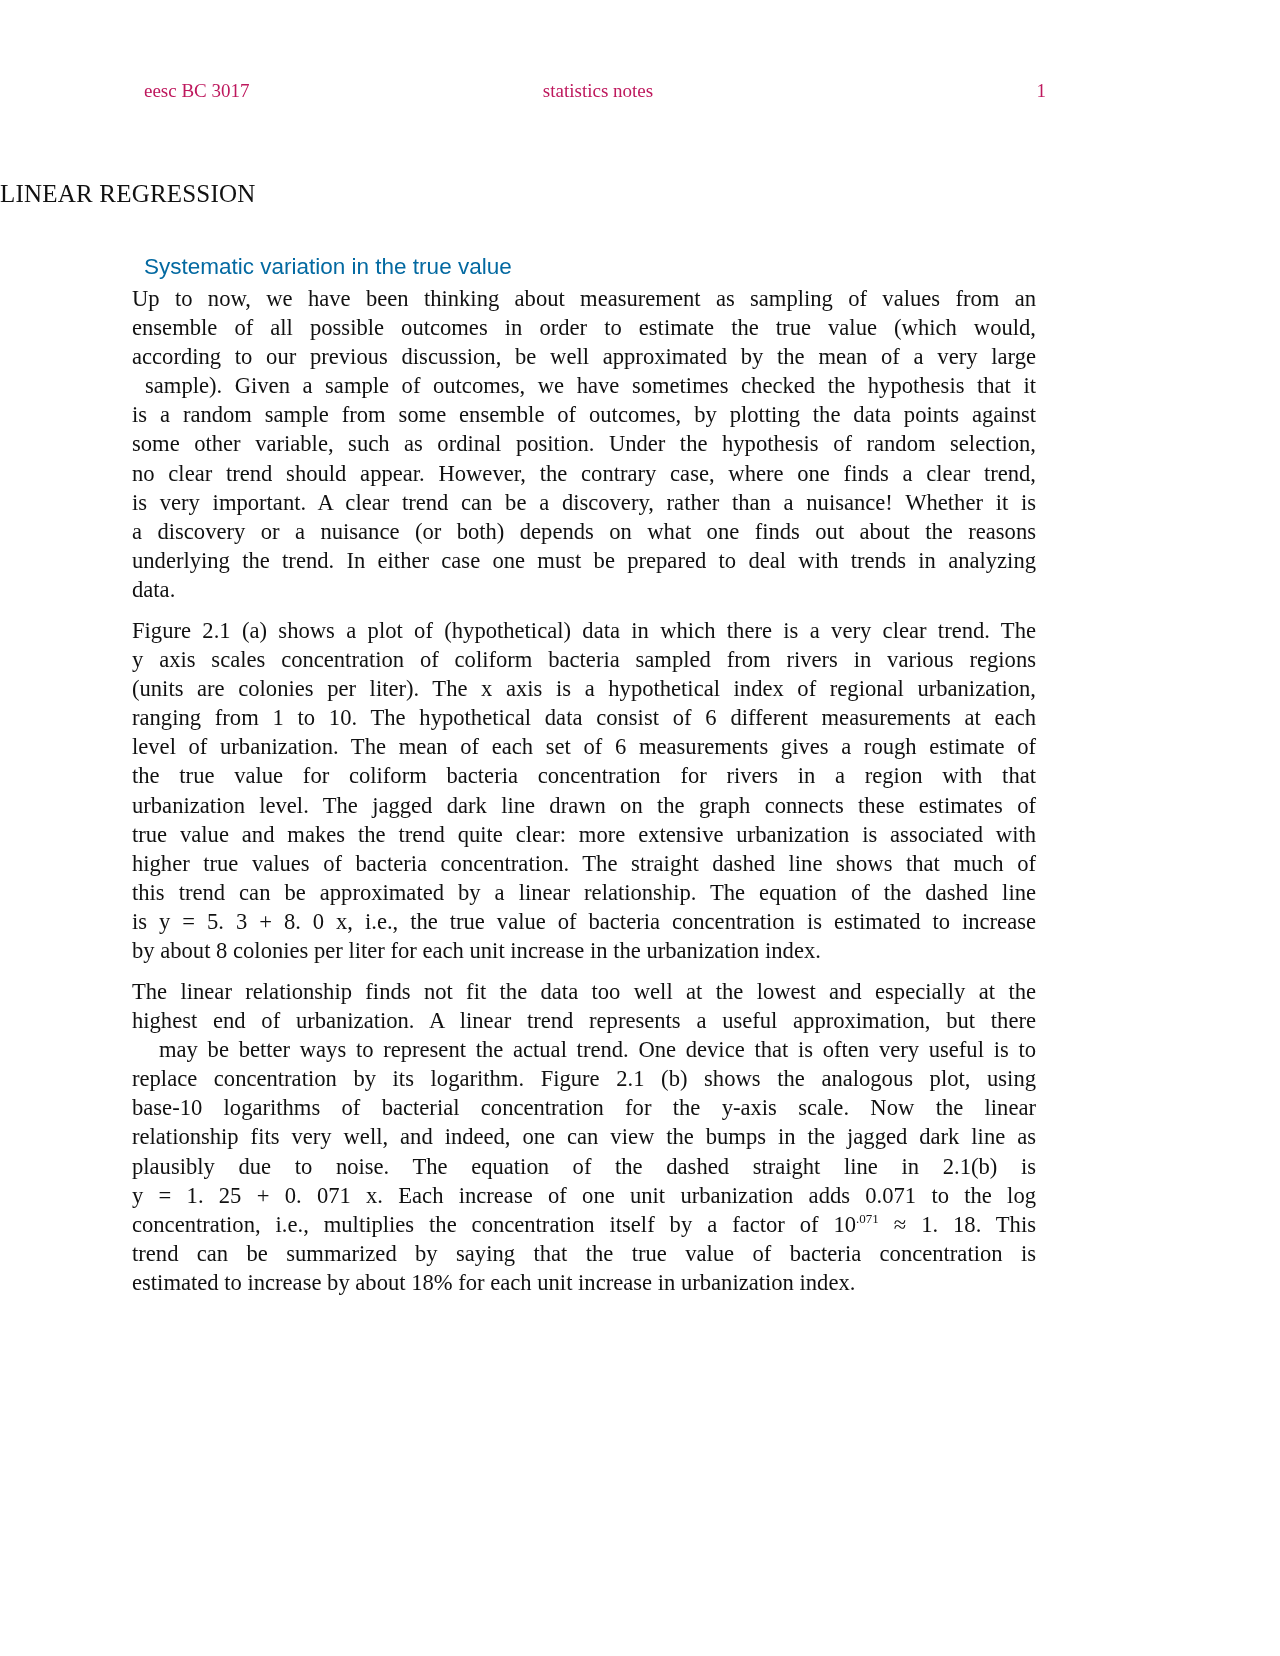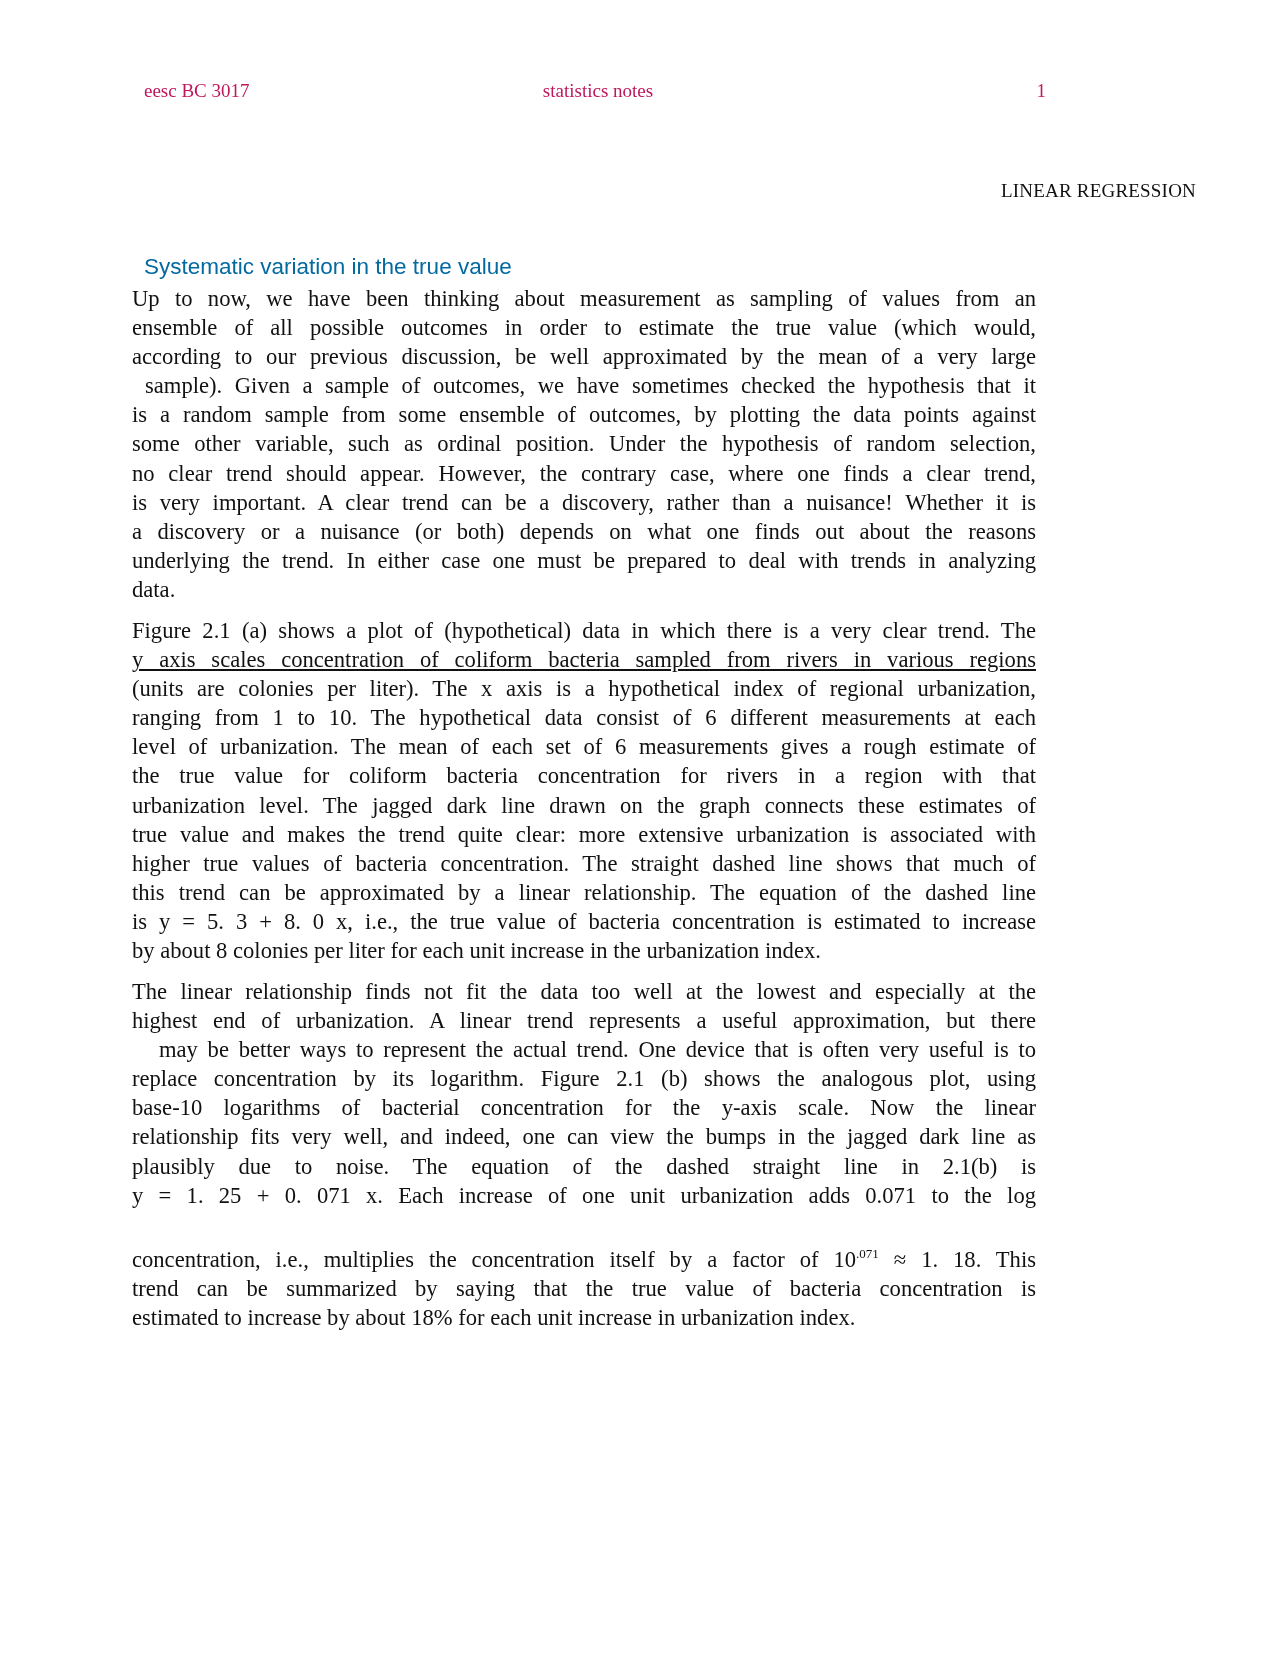--- a/index.html
+++ b/index.html
@@ -2,22 +2,22 @@
 <html><head>
   <meta charset="utf-8">
   <style>
     html, body { margin: 0; padding: 0; background: #ffffff; }
     body { width: 1280px; height: 1656px; position: relative; overflow: hidden; color: #111111; }
     .page { position: absolute; left: 0; top: 0; width: 1280px; height: 1656px; background: #ffffff; }
     .hdr { position: absolute; top: 80px; font-family: "Liberation Serif", "DejaVu Serif", serif; font-size: 19px; color: #be185d; }
     .hdr-left { left: 144px; }
     .hdr-center { left: 0; width: 1196px; text-align: center; }
     .hdr-right { right: 234px; }
-    .title { position: absolute; top: 180px; left: 0; width: 1196px; text-align: right;
-             font-family: "Liberation Serif", "DejaVu Serif", serif; font-size: 19px; letter-spacing: 0.2px; color: #111; }
+    .title { position: absolute; top: 180px; left: 0; width: 1196px; text-align: left;
+             font-family: "Liberation Serif", "DejaVu Serif", serif; font-size: 25px; letter-spacing: 0.2px; color: #111; }
     .section { position: absolute; top: 254px; left: 144px;
                font-family: "Liberation Sans", "DejaVu Sans", sans-serif; font-size: 22.5px; color: #0369a1; }
     .para { position: absolute; left: 132px; width: 904px;
             font-family: "Liberation Serif", "DejaVu Serif", serif; font-size: 22.6px; color: #111; }
     .line { height: 29.1px; line-height: 29.1px; white-space: nowrap; overflow: visible;
             text-align: justify; text-align-last: justify; }
     .line.last { text-align: left; text-align-last: left; }
     .p1 { top: 284px; }
     .p2 { top: 616px; }
     .p3 { top: 977px; }
@@ -42,38 +42,38 @@
       <div class="line" style="white-space: normal;">is a random sample from some ensemble of outcomes, by plotting the data points against</div>
       <div class="line" style="white-space: normal;">some other variable, such as ordinal position.  Under the hypothesis of random selection,</div>
       <div class="line" style="white-space: normal;">no clear trend should appear.  However, the contrary case, where one finds a clear trend,</div>
       <div class="line" style="white-space: normal;">is very important.  A clear trend can be a discovery, rather than a nuisance!  Whether it is</div>
       <div class="line" style="white-space: normal;">a discovery or a nuisance (or both) depends on what one finds out about the reasons</div>
       <div class="line" style="white-space: normal;">underlying the trend.  In either case one must be prepared to deal with trends in analyzing</div>
       <div class="line last">data.</div>
     </div>
   <div class="para p2">
       <div class="line" style="white-space: normal;">Figure 2.1 (a) shows a plot of (hypothetical) data in which there is a very clear trend.  The</div>
-      <div class="line" style="white-space: normal; text-decoration: underline;">y axis scales concentration of coliform bacteria sampled from rivers in various regions</div>
+      <div class="line" style="white-space: normal;">y axis scales concentration of coliform bacteria sampled from rivers in various regions</div>
       <div class="line" style="white-space: normal;">(units are colonies per liter).  The x axis is a hypothetical index of regional urbanization,</div>
       <div class="line" style="white-space: normal;">ranging from 1 to 10.  The hypothetical data consist of 6 different measurements at each</div>
       <div class="line" style="white-space: normal;">level of urbanization.  The mean of each set of 6 measurements gives a rough estimate of</div>
       <div class="line" style="white-space: normal;">the true value for coliform bacteria concentration for rivers in a region with that</div>
       <div class="line" style="white-space: normal;">urbanization level.  The jagged dark line drawn on the graph connects these estimates of</div>
       <div class="line" style="white-space: normal;">true value and makes the trend quite clear: more extensive urbanization is associated with</div>
       <div class="line" style="white-space: normal;">higher true values of bacteria concentration.  The straight dashed line shows that much of</div>
       <div class="line" style="white-space: normal;">this trend can be approximated by a linear relationship.  The equation of the dashed line</div>
       <div class="line" style="white-space: normal;">is y  =  5. 3 + 8. 0 x, i.e., the true value of bacteria concentration is estimated to increase</div>
       <div class="line last">by about 8 colonies per liter for each unit increase in the urbanization index.</div>
     </div>
   <div class="para p3">
       <div class="line" style="white-space: normal;">The linear relationship finds not fit the data too well at the lowest and especially at the</div>
       <div class="line" style="white-space: normal;">highest end of urbanization.  A linear trend represents a useful approximation, but there</div>
       <div class="line" style="white-space: normal; margin-left: 27px;">may be better ways to represent the actual trend.  One device that is often very useful is to</div>
       <div class="line" style="white-space: normal;">replace concentration by its logarithm.  Figure 2.1 (b) shows the analogous plot, using</div>
       <div class="line" style="white-space: normal;">base-10 logarithms of bacterial concentration for the y-axis scale.  Now the linear</div>
       <div class="line" style="white-space: normal;">relationship fits very well, and indeed, one can view the bumps in the jagged dark line as</div>
       <div class="line" style="white-space: normal;">plausibly due to noise.  The equation of the dashed straight line in 2.1(b) is</div>
       <div class="line" style="white-space: normal;">y  =  1. 25 + 0. 071 x.  Each increase of one unit urbanization adds 0.071 to the log</div>
-      <div class="line" style="white-space: normal; margin-top: 35px;"><span>concentration, i.e., multiplies the concentration itself by a factor of 10</span><sup>.071</sup><span> ≈ 1. 18.  This</span></div>
+      <div class="line" style="white-space: normal;"><span>concentration, i.e., multiplies the concentration itself by a factor of 10</span><sup>.071</sup><span> ≈ 1. 18.  This</span></div>
       <div class="line" style="white-space: normal;">trend can be summarized by saying that the true value of bacteria concentration is</div>
       <div class="line last">estimated to increase by about 18% for each unit increase in urbanization index.</div>
     </div>
 </div>
 
 </body></html>

